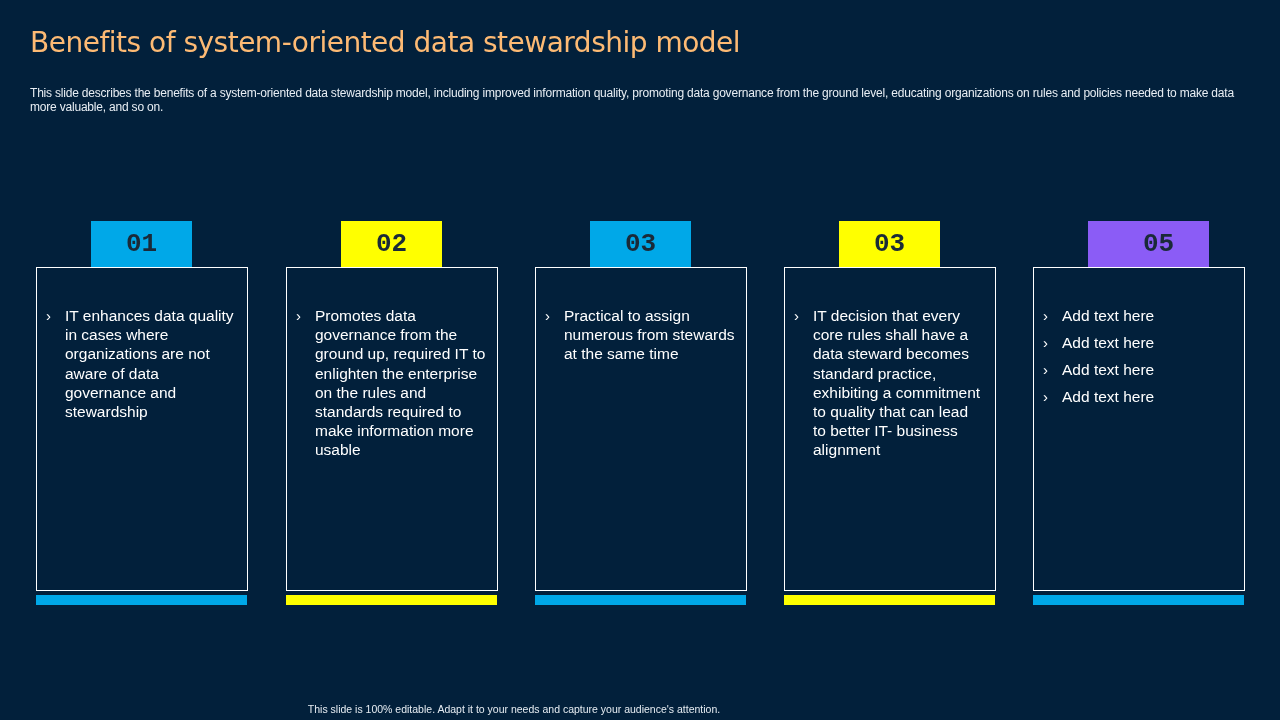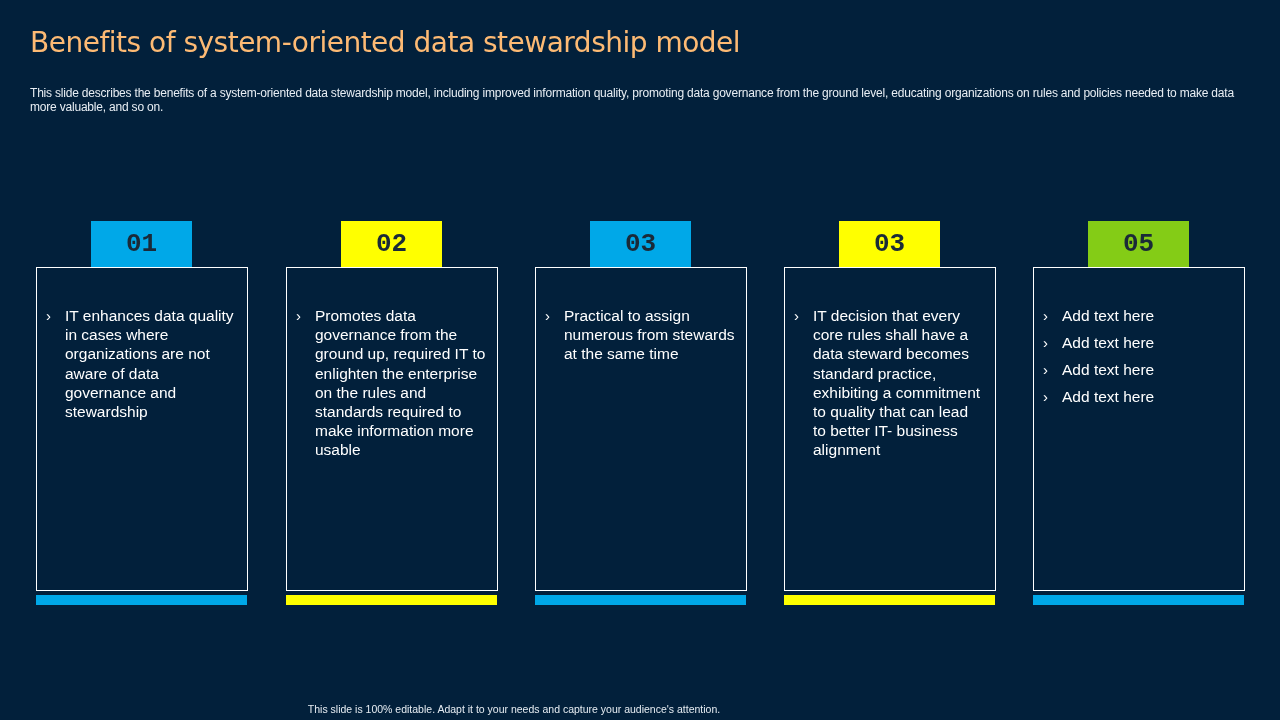--- a/index.html
+++ b/index.html
@@ -56,21 +56,21 @@
   <div class="tab" style="background:#ffff00;">03</div>
   <div class="box">
     <ul>
       <li><span class="chev">›</span><span>IT decision that every core rules shall have a data steward becomes standard practice, exhibiting a commitment to quality that can lead to better IT- business alignment</span></li>
     </ul>
   </div>
   <div class="bar" style="background:#ffff00;"></div>
 </div>
 
 <div class="card card5" style="left:1033px;">
-  <div class="tab" style="background:#84cc16;">05</div>
+  <div class="tab" style="background:#8b5cf6;padding-left:20px;">05</div>
   <div class="box">
     <ul>
       <li><span class="chev">›</span><span>Add text here</span></li>
       <li><span class="chev">›</span><span>Add text here</span></li>
       <li><span class="chev">›</span><span>Add text here</span></li>
       <li><span class="chev">›</span><span>Add text here</span></li>
     </ul>
   </div>
   <div class="bar" style="background:#00a8e8;"></div>
 </div>

